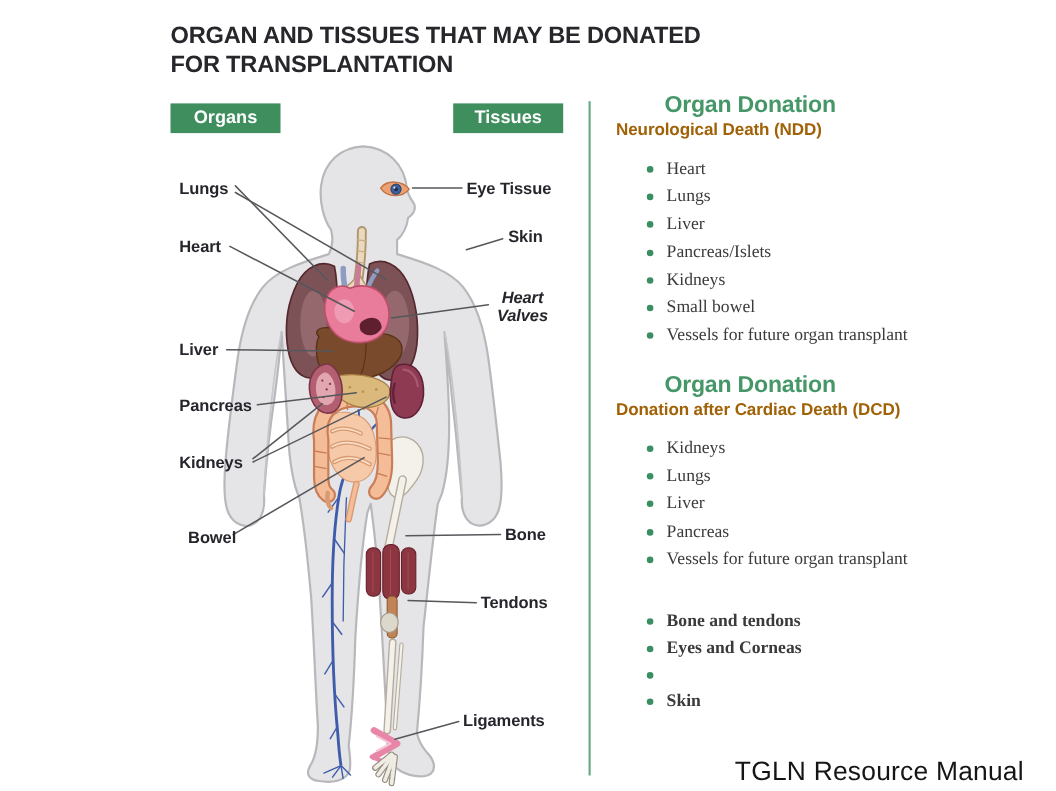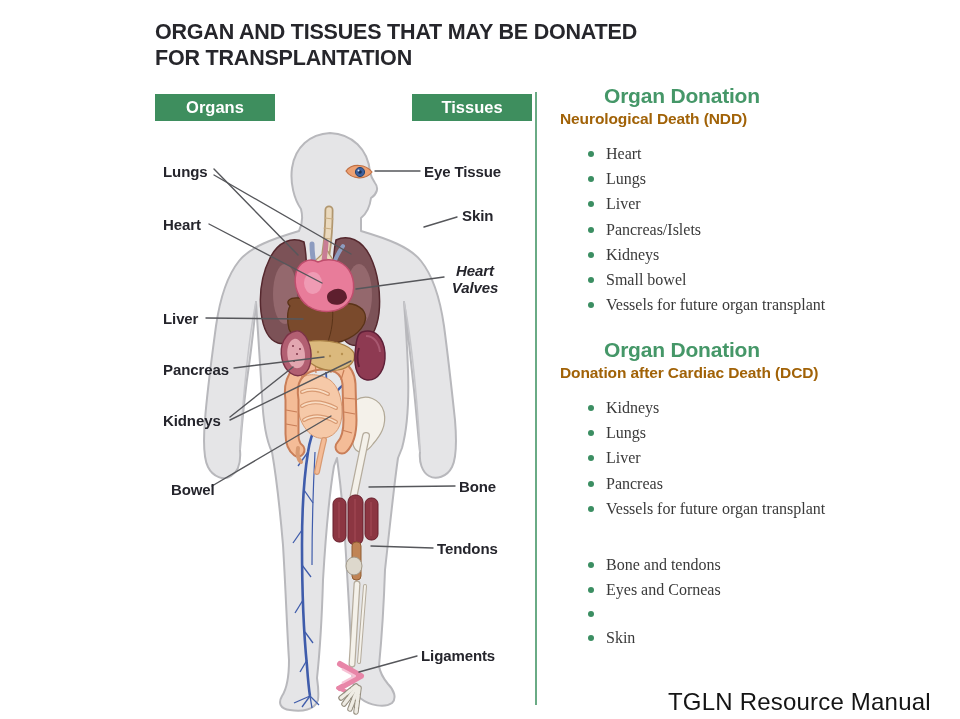--- a/index.html
+++ b/index.html
@@ -2,39 +2,39 @@
 <html><head>
 <meta charset="utf-8">
 <style>
   html,body{margin:0;padding:0;background:#fff;}
   .page{position:relative;width:960px;height:719px;background:#ffffff;overflow:hidden;
         font-family:"Liberation Sans","DejaVu Sans",sans-serif;}
 
   .title{position:absolute;left:155px;top:19px;font-size:21.5px;line-height:26px;
          font-weight:bold;color:#26262b;letter-spacing:-0.2px;}
 
-  .chip{position:absolute;top:94px;width:120px;height:27px;background:#3e8e5e;color:#fff;
+  .chip{position:absolute;top:94px;width:100px;height:27px;background:#3e8e5e;color:#fff;
         font-weight:bold;font-size:16.5px;text-align:center;line-height:27px;}
   .chip-organs{left:155px;} .chip-tissues{left:412px;}
 
   .figure-svg{position:absolute;left:0;top:0;}
 
   .map-label{position:absolute;font-weight:bold;font-size:15px;color:#25252c;
              white-space:nowrap;letter-spacing:-0.1px;line-height:18px;}
   .map-label-center{white-space:normal;text-align:center;line-height:17px;font-style:italic;}
 
   .divider{position:absolute;left:535px;top:92px;width:2px;height:613px;background:#6aab85;}
 
   .section{position:absolute;left:560px;width:398px;}
   .sec-heading{font-size:21px;font-weight:bold;color:#459768;letter-spacing:-0.2px;line-height:22px;margin-left:44px;}
   .sec-sub{margin-top:3px;font-size:15.5px;font-weight:bold;color:#a16207;line-height:18px;
            width:290px;letter-spacing:-0.1px;}
   ul.bullets{list-style:none;margin:13px 0 0 0;padding:0;}
   .bullets li{display:flex;align-items:center;height:25.3px;}
-  .sec-tissue .bullets li{height:24.4px;}
+  .sec-tissue .bullets li{height:24.4px;font-weight:bold;}
   .sec-tissue .bullets{margin-top:12px;}
   .dot{width:6px;height:6px;border-radius:50%;background:#3b8e62;margin:0 12px 0 28px;flex:none;}
   .item-text{font-family:"Liberation Serif","DejaVu Serif",serif;font-size:16px;color:#3a3a3a;}
 
   .credit{position:absolute;left:668px;top:688px;font-size:24px;color:#151515;letter-spacing:0.2px;}
 </style>
 </head>
 <body>
 
 <div class="page">

